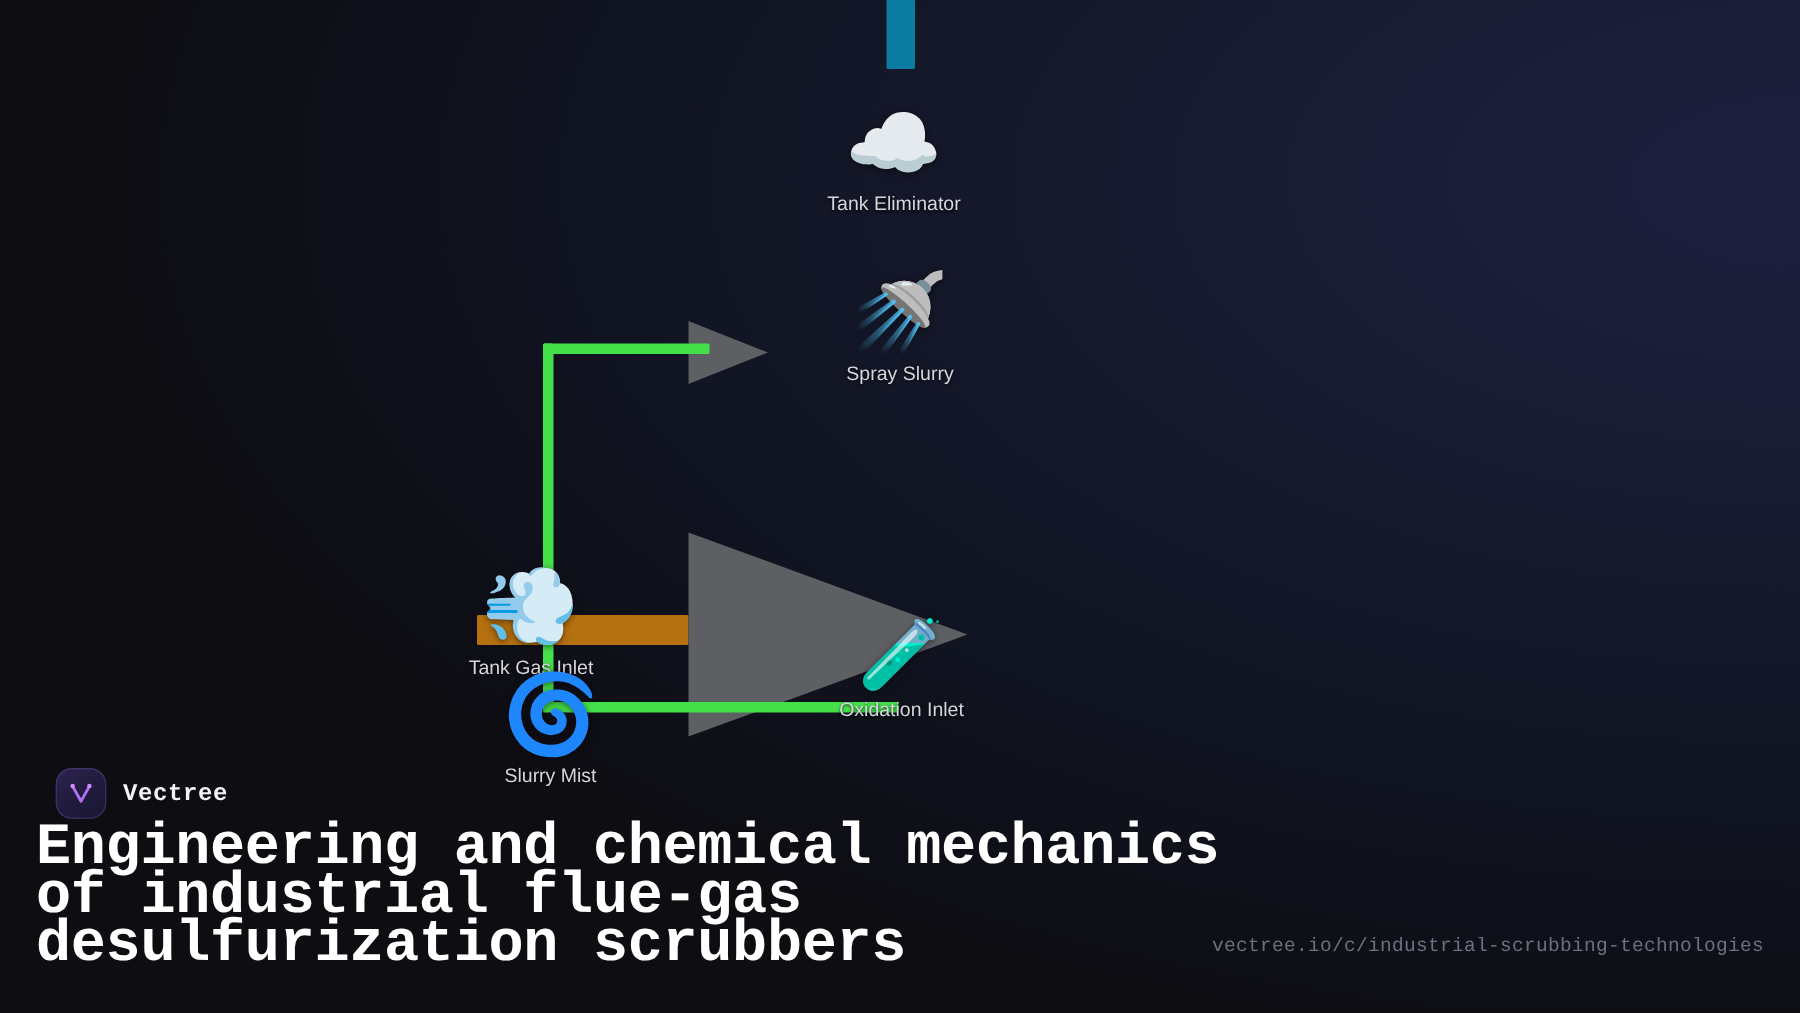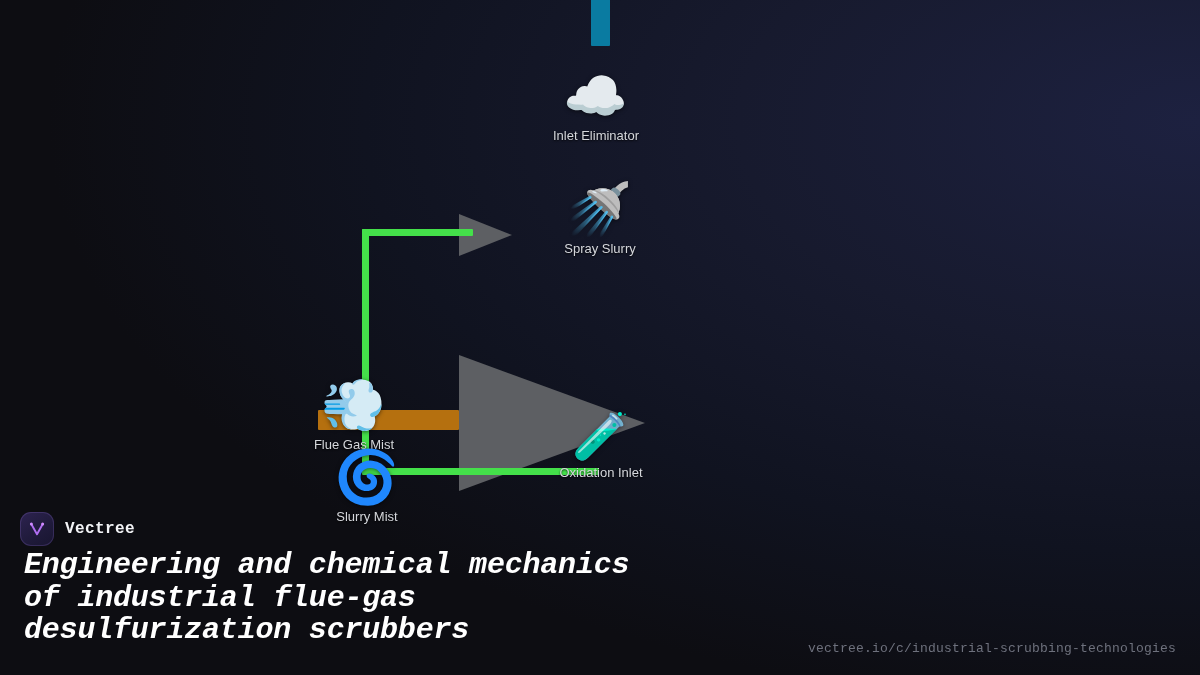--- a/index.html
+++ b/index.html
@@ -62,21 +62,21 @@
     color: #d5d7dc;
     font-size: 13px;
     font-family: "Liberation Sans", sans-serif;
     white-space: nowrap;
     text-shadow: 0 1px 2px rgba(0,0,0,.85);
   }
 
   
   #brand {
     position: absolute;
-    left: 20px;
+    left: 37px;
     top: 512px;
     display: flex;
     align-items: center;
     gap: 11px;
   }
   #brand-mark {
     width: 34px;
     height: 34px;
     border-radius: 11px;
     background: linear-gradient(145deg, #2d2350 0%, #201b3c 55%, #181530 100%);
@@ -95,31 +95,30 @@
 
   #headline {
     position: absolute;
     left: 24px;
     top: 549px;
     width: 790px;
     margin: 0;
     color: #ffffff;
     font-family: "Liberation Mono", monospace;
     font-weight: 700;
-    font-size: 30px;
+    font-size: 39px;
     line-height: 32.5px;
     letter-spacing: -0.2px;
     white-space: pre-line;
-    font-style: italic;
   }
 
   #url {
     position: absolute;
     right: 24px;
-    top: 641px;
+    top: 623px;
     color: #6e717d;
     font-family: "Liberation Mono", monospace;
     font-size: 13px;
     letter-spacing: .2px;
   }
 </style>
 </head>
 <body>
 
 <div id="stage">
@@ -135,31 +134,31 @@
     <div class="tri" style="left:459px; top:355px; border-left-width:186px; border-top-width:68px; border-bottom-width:68px;"></div>
 
     <div class="pipe" style="left:362px; top:229px; width:111px; height:7px;"></div>
 
     <div class="pipe" style="left:362px; top:229px; width:7px; height:240px;"></div>
 
     <div class="pipe" style="left:362px; top:468px; width:237px; height:7px;"></div>
 
     <div class="node" style="left:596px; top:70px;">
       <span class="glyph" style="font-size:52px;">☁️</span>
-      <span class="cap">Inlet Eliminator</span>
+      <span class="cap">Tank Eliminator</span>
     </div>
 
     <div class="node" style="left:600px; top:183px;">
       <span class="glyph" style="font-size:52px;">🚿</span>
       <span class="cap">Spray Slurry</span>
     </div>
 
     <div class="node" style="left:354px; top:379px;">
       <span class="glyph" style="font-size:52px;">💨</span>
-      <span class="cap">Flue Gas Mist</span>
+      <span class="cap">Tank Gas Inlet</span>
     </div>
 
     <div class="node" style="left:601px; top:413px;">
       <span class="glyph" style="font-size:46px;">🧪</span>
       <span class="cap">Oxidation Inlet</span>
     </div>
 
     <div class="node" style="left:367px; top:451px;">
       <span class="glyph" style="font-size:52px;">🌀</span>
       <span class="cap">Slurry Mist</span>

